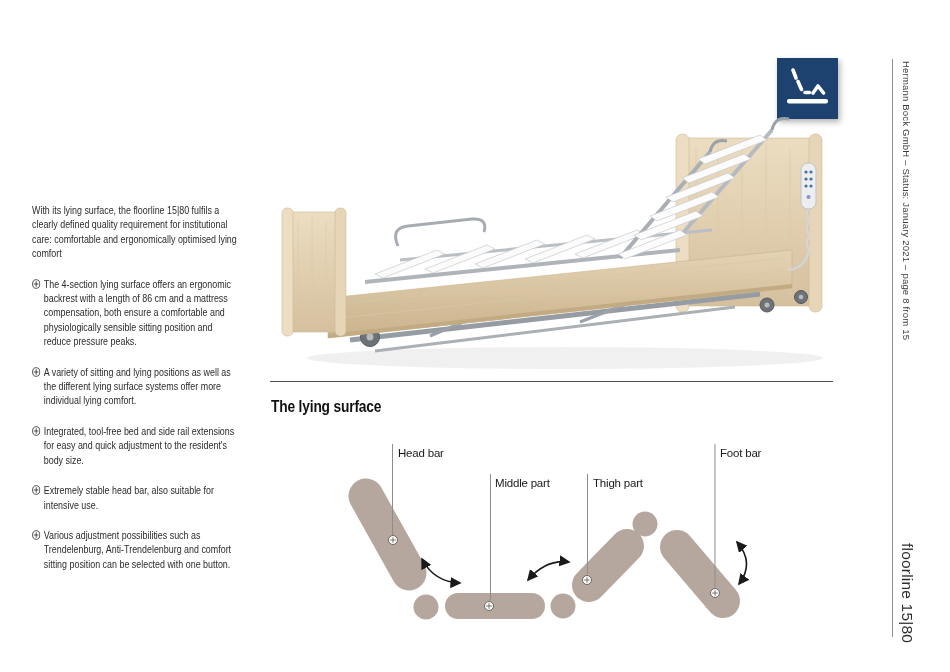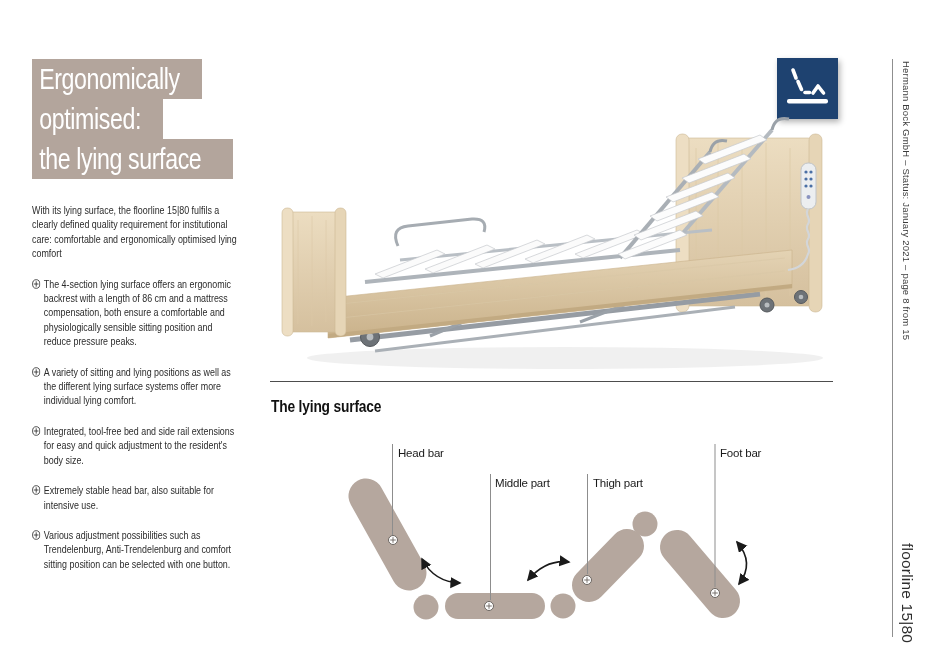--- a/index.html
+++ b/index.html
@@ -50,31 +50,20 @@
   .v-product{
     position:absolute;left:898px;top:543px;writing-mode:vertical-rl;
     font-size:15.5px;color:#2e2e2e;letter-spacing:0.2px;white-space:nowrap;
   }
 </style>
 </head>
 <body>
 
 <div class="page">
 
-  <div class="title-block">
-    <div class="title-row tr1">
-        <span>Ergonomically</span>
-      </div>
-    <div class="title-row tr2">
-        <span>optimised:</span>
-      </div>
-    <div class="title-row tr3">
-        <span>the lying surface</span>
-      </div>
-  </div>
 
   <div class="left-text">
     <p class="intro">With its lying surface, the floorline 15|80 fulfils a clearly defined quality requirement for institutional care: comfortable and ergonomically optimised lying comfort</p>
     <ul class="bullets">
       <li>
         <svg class="bullet-ic" width="10" height="10" viewBox="0 0 10 10">
             <circle cx="5" cy="5" r="4.3" fill="none" stroke="#2b2b2b" stroke-width="0.9"></circle>
             <path d="M5,2.3 V7.7 M2.3,5 H7.7" stroke="#2b2b2b" stroke-width="0.9"></path>
           </svg>
         <span>The 4-section lying surface offers an ergonomic backrest with a length of 86 cm and a mattress compensation, both ensure a comfortable and physiologically sensible sitting position and reduce pressure peaks.</span>

